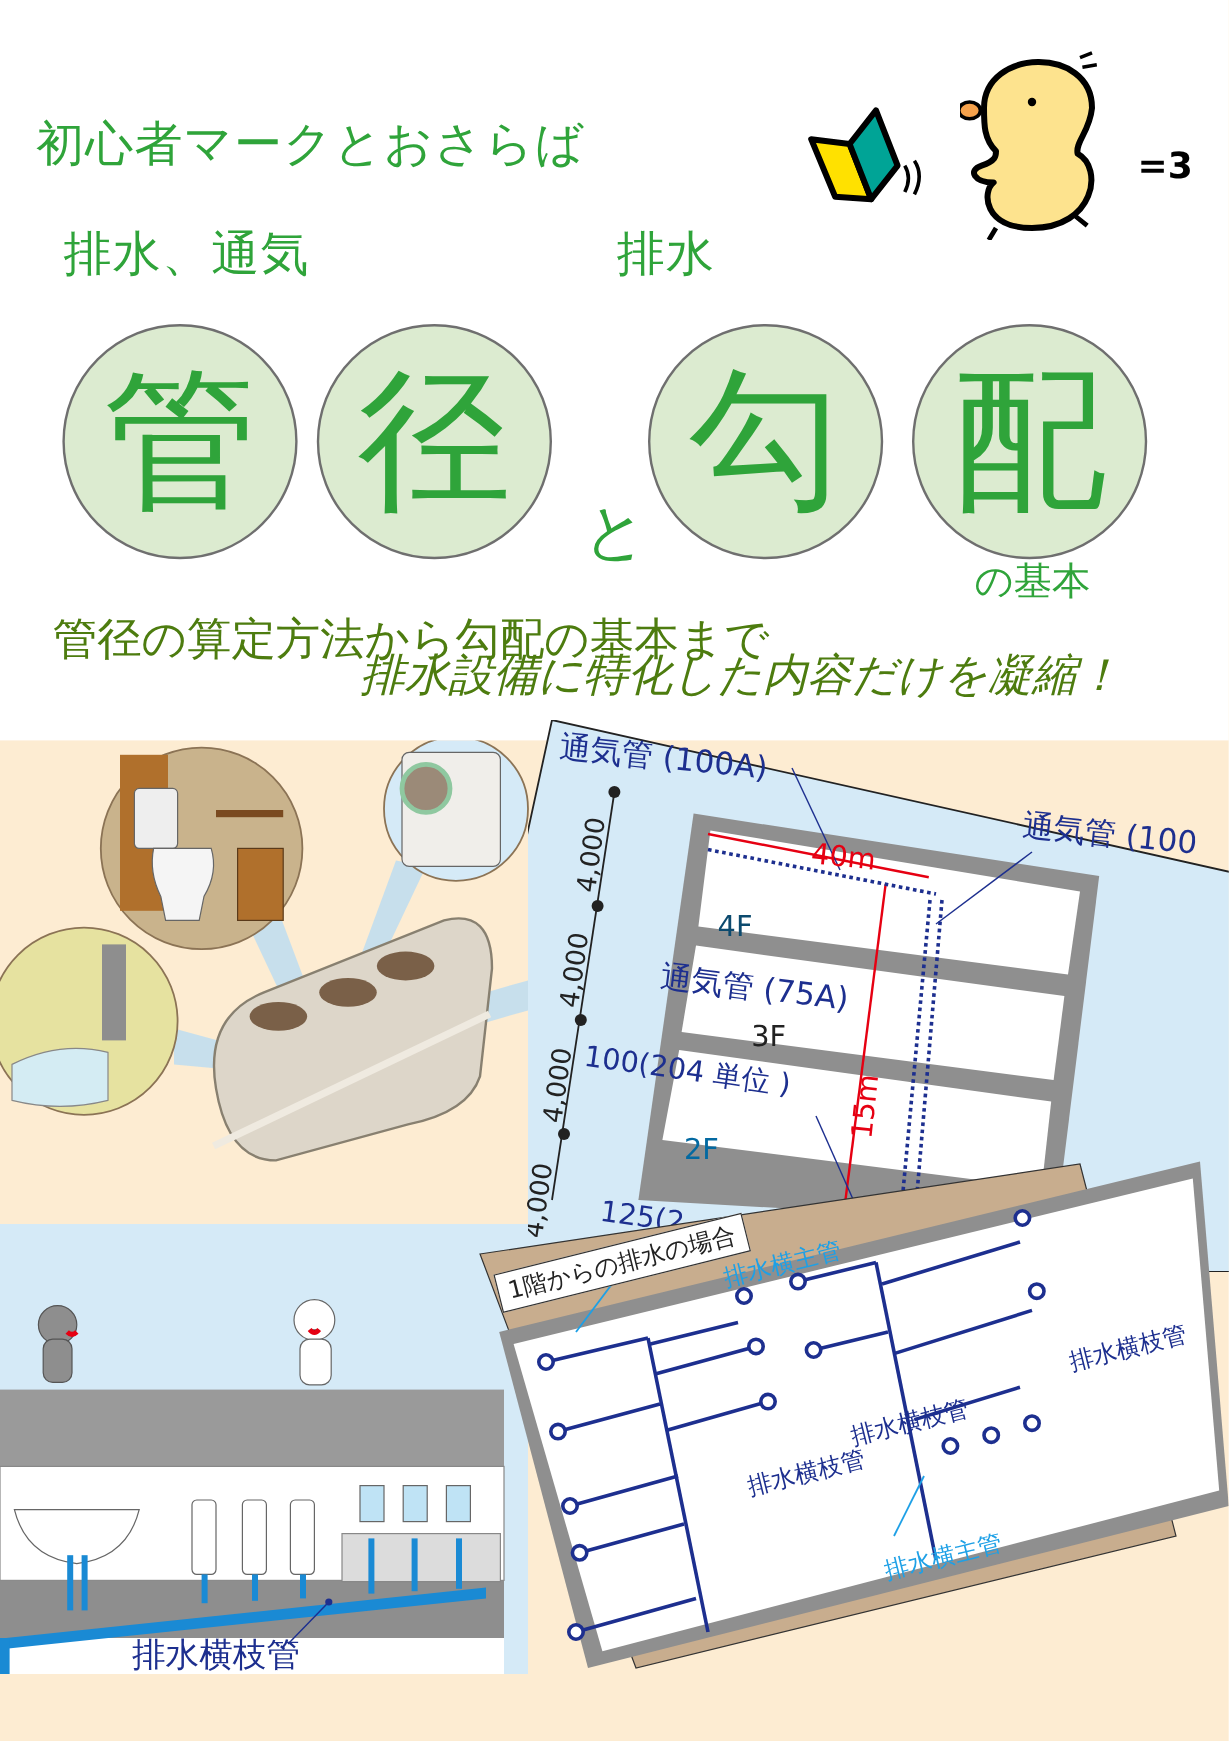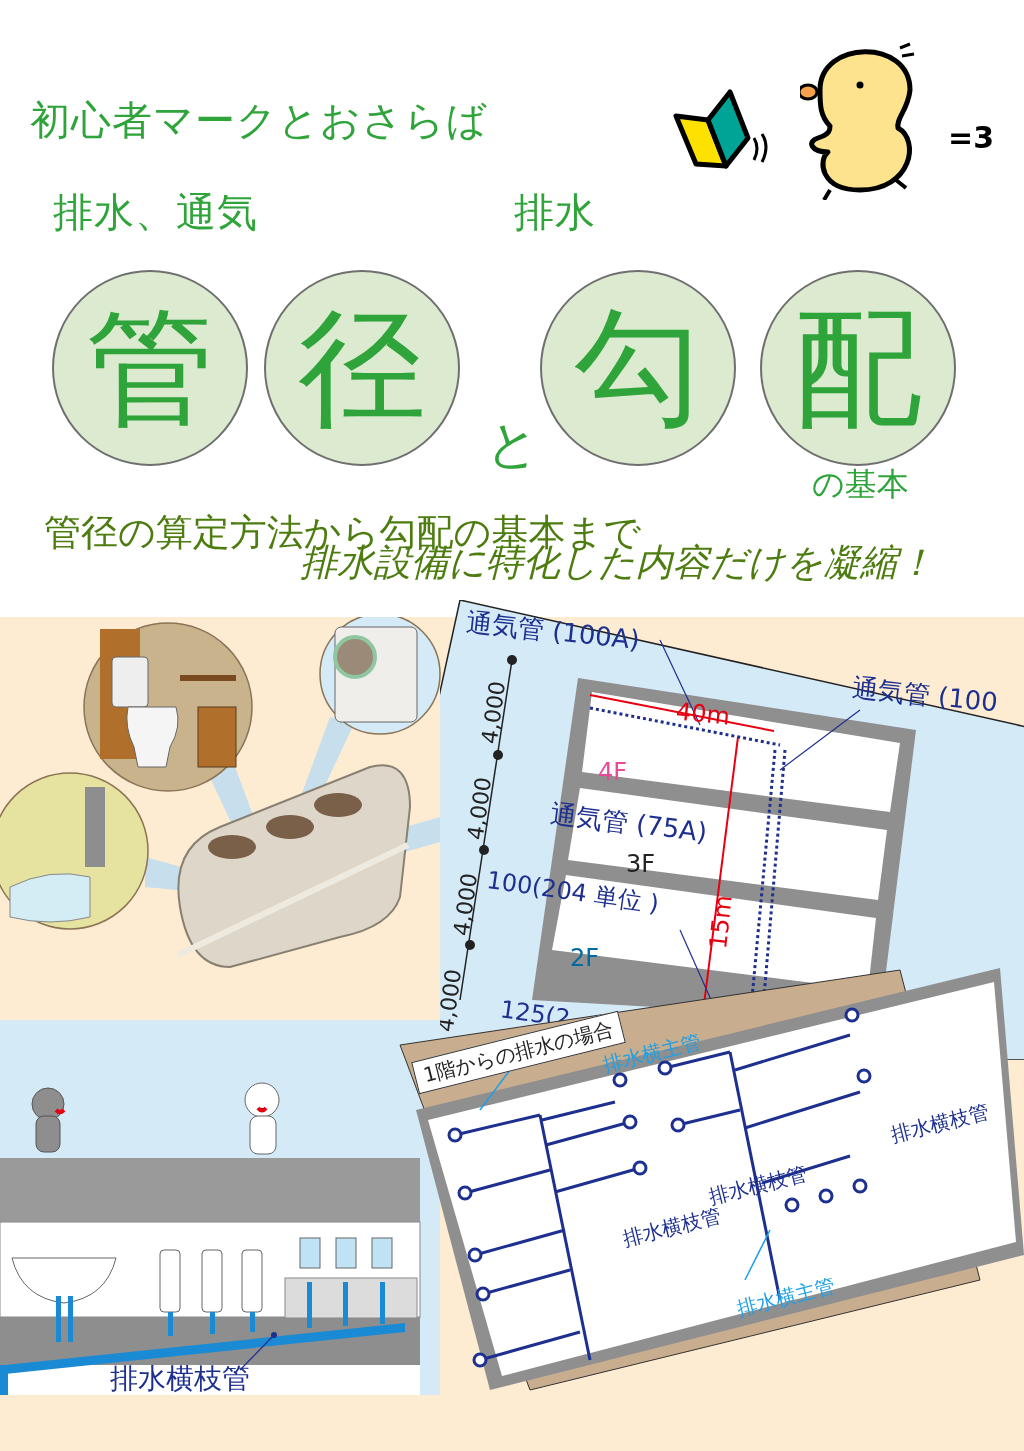--- a/index.html
+++ b/index.html
@@ -130,21 +130,21 @@
     <line x1="240" y1="330" x2="280" y2="420" stroke="#1d2f8f" stroke-width="1.2"></line>
   </svg>
 </div>
 <div class="abs blue-label" style="left:466px;top:614px;font-size:26px;transform:rotate(6deg);">通気管 (100A)</div>
 <div class="abs blue-label" style="left:852px;top:678px;font-size:26px;transform:rotate(6deg);">通気管 (100</div>
 <div class="abs blue-label" style="left:550px;top:806px;font-size:26px;transform:rotate(7deg);">通気管 (75A)</div>
 <div class="abs red-label" style="left:676px;top:700px;font-size:24px;transform:rotate(6deg);">40m</div>
 <div class="abs red-label" style="left:694px;top:908px;font-size:24px;transform:rotate(-84deg);">15m</div>
 <div class="abs blue-label" style="left:486px;top:876px;font-size:24px;transform:rotate(8deg);">100(204 単位 )</div>
 <div class="abs blue-label" style="left:500px;top:1000px;font-size:24px;transform:rotate(8deg);">125(2</div>
-<div class="abs" style="left:598px;top:758px;font-size:24px;color:#ec4899;">4F</div>
+<div class="abs" style="left:598px;top:758px;font-size:24px;color:#0c4a6e;">4F</div>
 <div class="abs" style="left:582px;top:850px;font-size:24px;color:#222;margin-left:44px;">3F</div>
 <div class="abs" style="left:570px;top:944px;font-size:24px;color:#0369a1;">2F</div>
 <div class="abs" style="left:462px;top:700px;font-size:22px;color:#222;transform:rotate(-82deg);">4,000</div>
 <div class="abs" style="left:448px;top:796px;font-size:22px;color:#222;transform:rotate(-82deg);">4,000</div>
 <div class="abs" style="left:434px;top:892px;font-size:22px;color:#222;transform:rotate(-82deg);">4,000</div>
 <div class="abs" style="left:418px;top:988px;font-size:22px;color:#222;transform:rotate(-82deg);">4,000</div>
 
 <div class="abs" style="left:0;top:1020px;width:440px;height:375px;">
   <svg width="440" height="375" viewBox="0 0 440 375">
     <rect x="0" y="0" width="440" height="375" fill="#d5eaf7"></rect>

